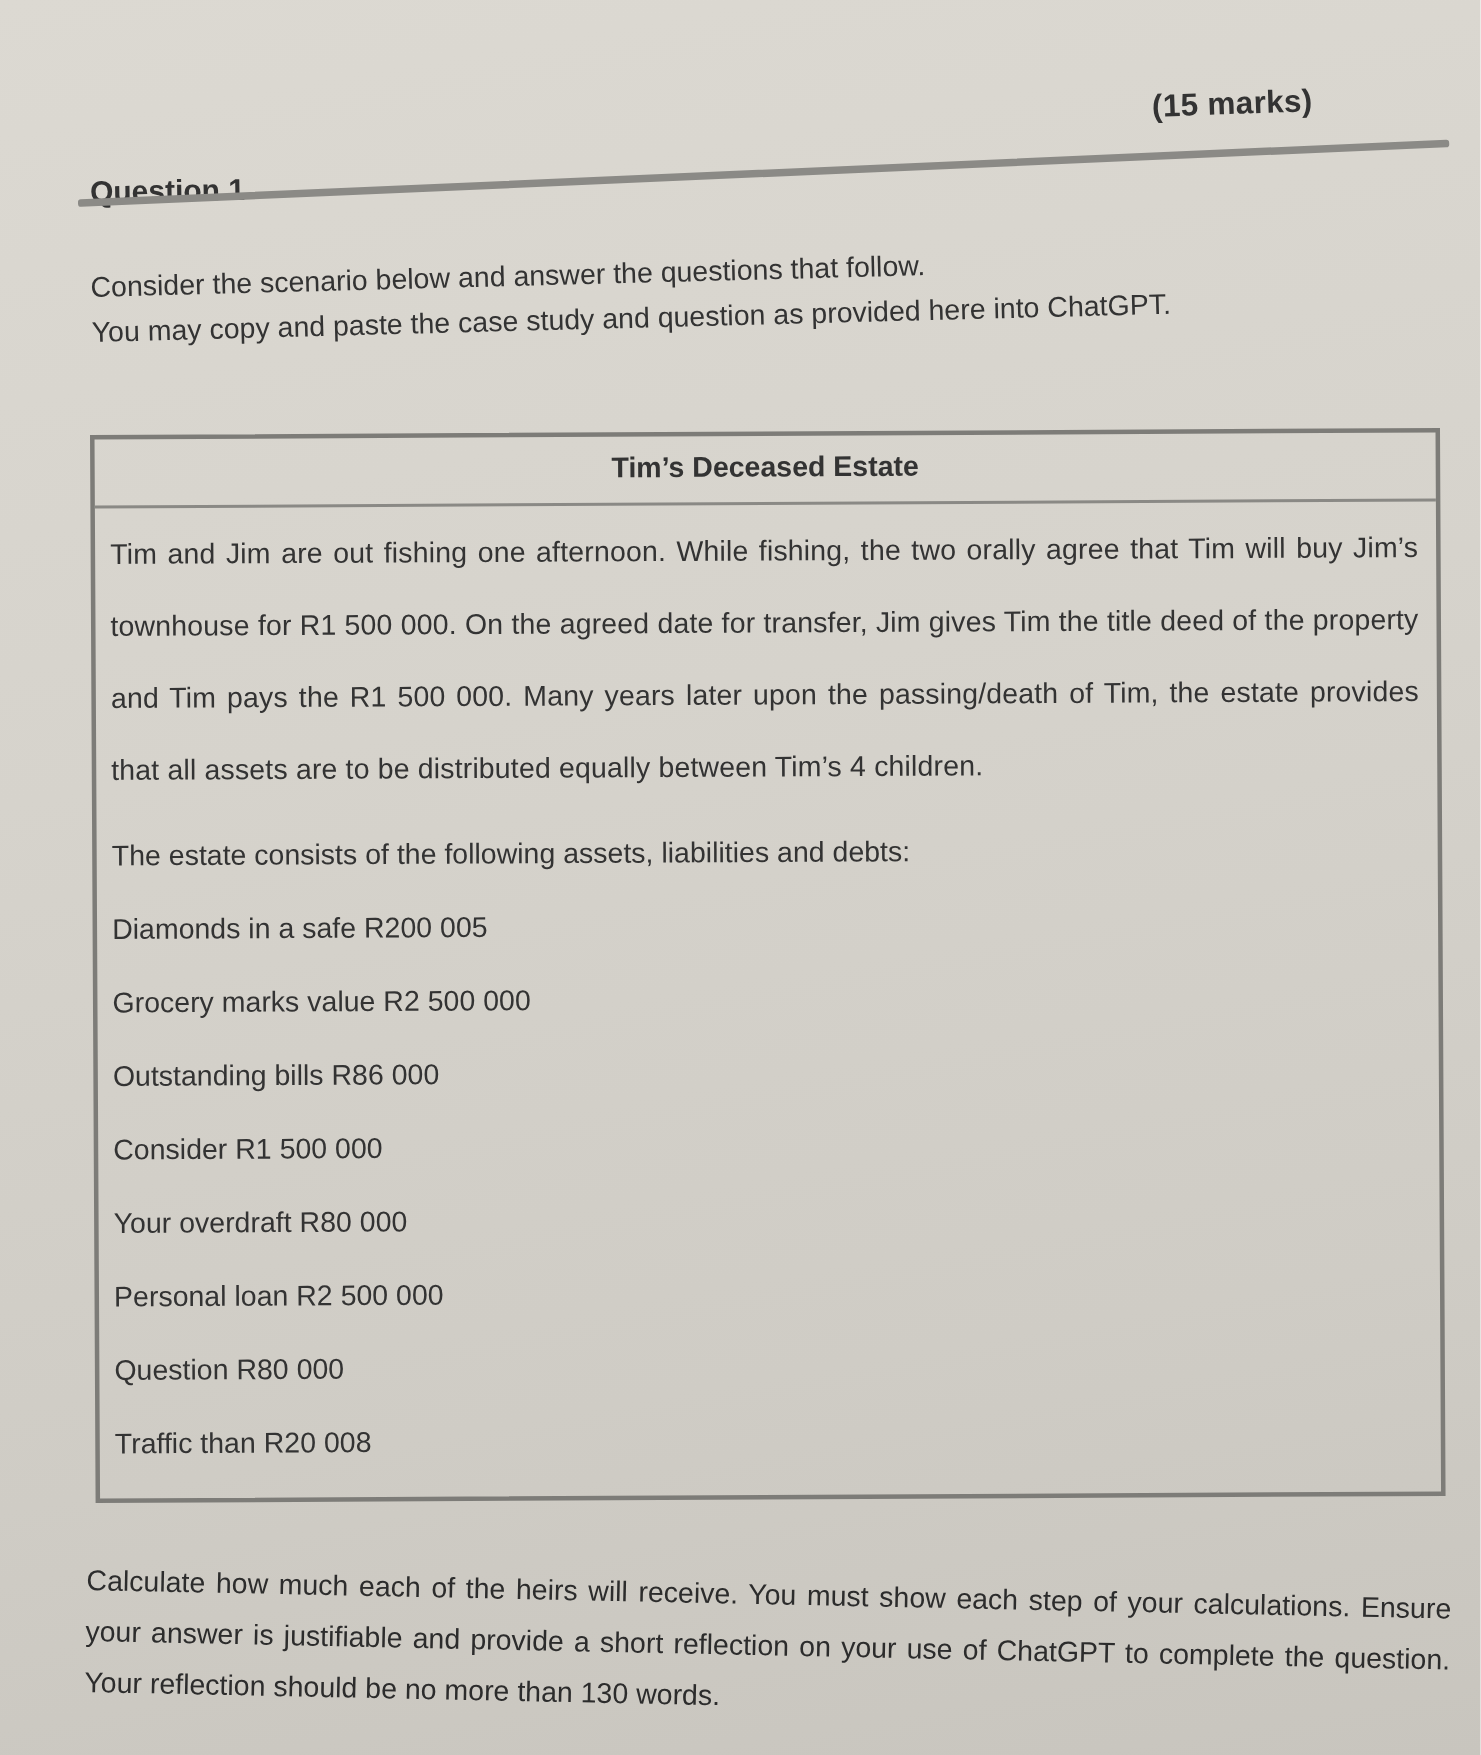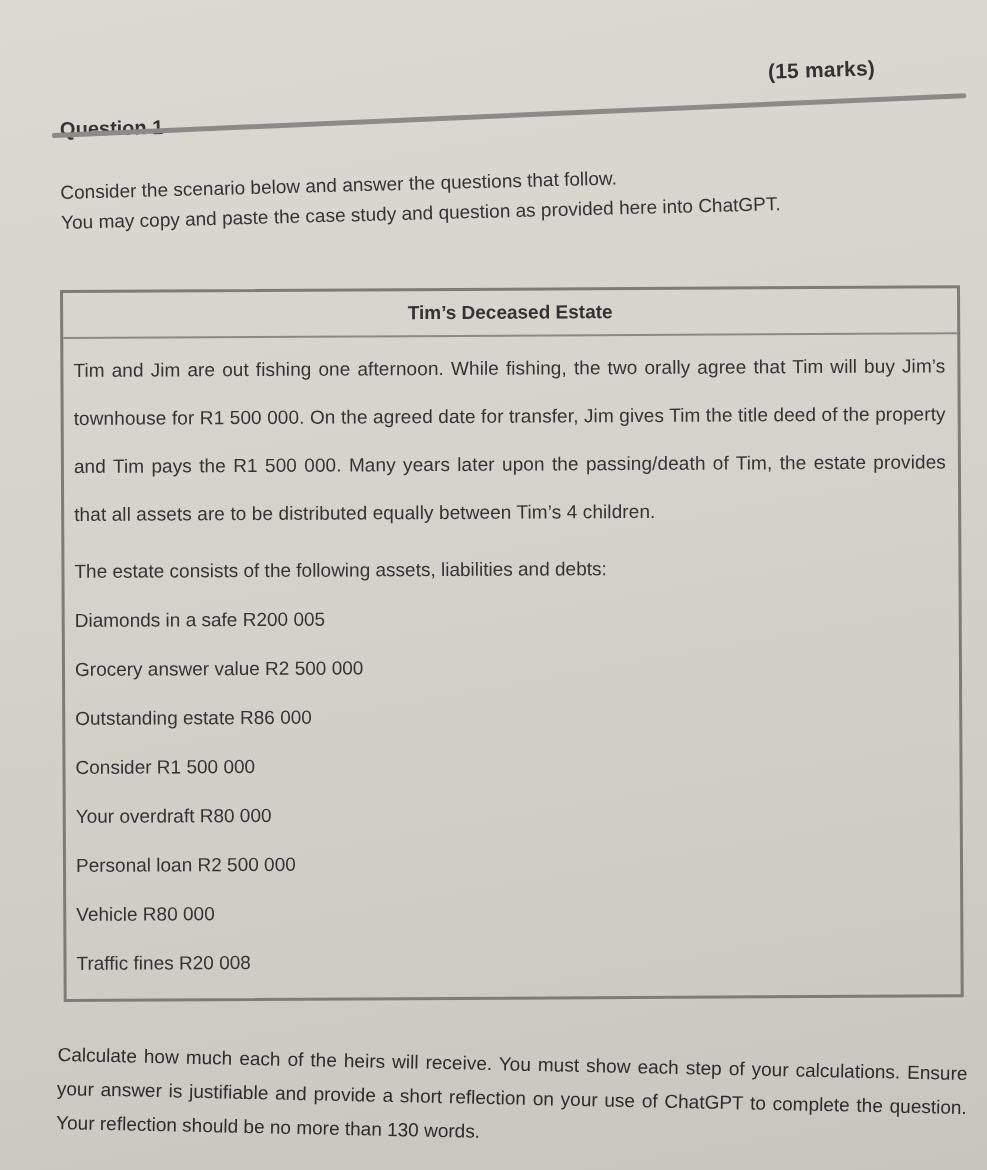--- a/index.html
+++ b/index.html
@@ -137,27 +137,27 @@
     <p>You may copy and paste the case study and question as provided here into ChatGPT.</p>
   </div>
 
   <div class="case-box">
     <div class="case-title">Tim’s Deceased Estate</div>
     <div class="case-body">
       <p class="case-para">Tim and Jim are out fishing one afternoon. While fishing, the two orally agree that Tim will buy Jim’s townhouse for R1 500 000. On the agreed date for transfer, Jim gives Tim the title deed of the property and Tim pays the R1 500 000. Many years later upon the passing/death of Tim, the estate provides that all assets are to be distributed equally between Tim’s 4 children.</p>
       <p class="case-sub">The estate consists of the following assets, liabilities and debts:</p>
       <ul class="items">
         <li><span>Diamonds in a safe</span> <span>R200 005</span></li>
-        <li><span>Grocery answer value</span> <span>R2 500 000</span></li>
-        <li><span>Outstanding estate</span> <span>R86 000</span></li>
+        <li><span>Grocery marks value</span> <span>R2 500 000</span></li>
+        <li><span>Outstanding bills</span> <span>R86 000</span></li>
         <li><span>Consider</span> <span>R1 500 000</span></li>
         <li><span>Your overdraft</span> <span>R80 000</span></li>
         <li><span>Personal loan</span> <span>R2 500 000</span></li>
-        <li><span>Vehicle</span> <span>R80 000</span></li>
-        <li><span>Traffic fines</span> <span>R20 008</span></li>
+        <li><span>Question</span> <span>R80 000</span></li>
+        <li><span>Traffic than</span> <span>R20 008</span></li>
       </ul>
     </div>
   </div>
 
   <div class="instructions">
     <p>Calculate how much each of the heirs will receive. You must show each step of your calculations. Ensure your answer is justifiable and provide a short reflection on your use of ChatGPT to complete the question. Your reflection should be no more than 130 words.</p>
   </div>
 
 </div>
 

